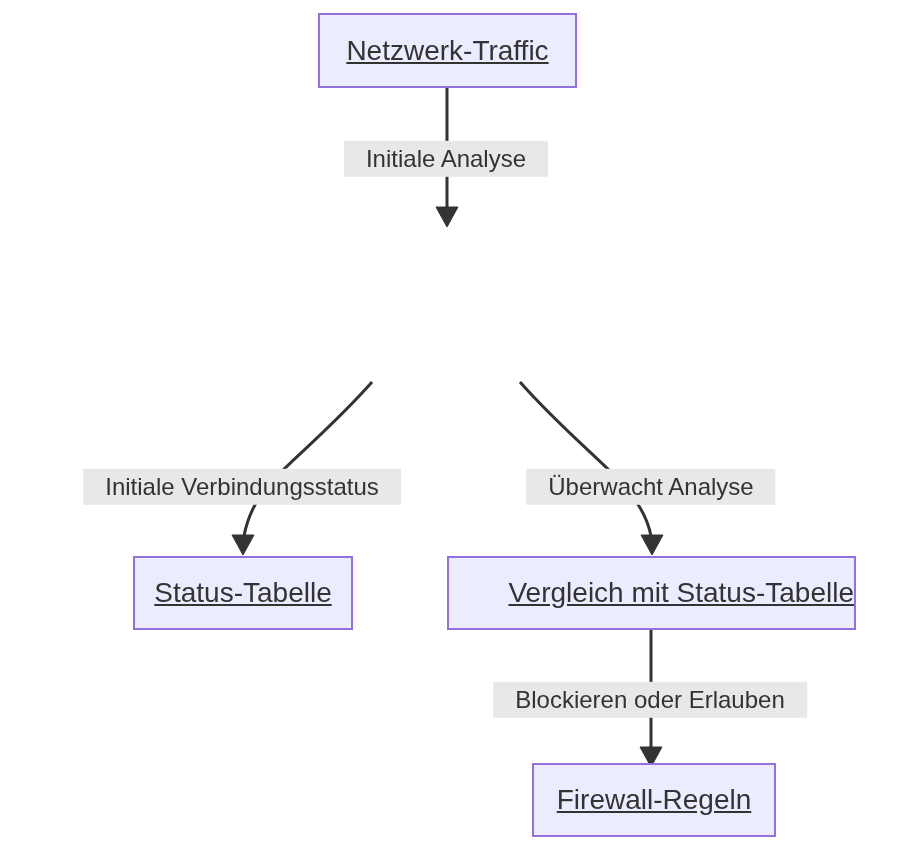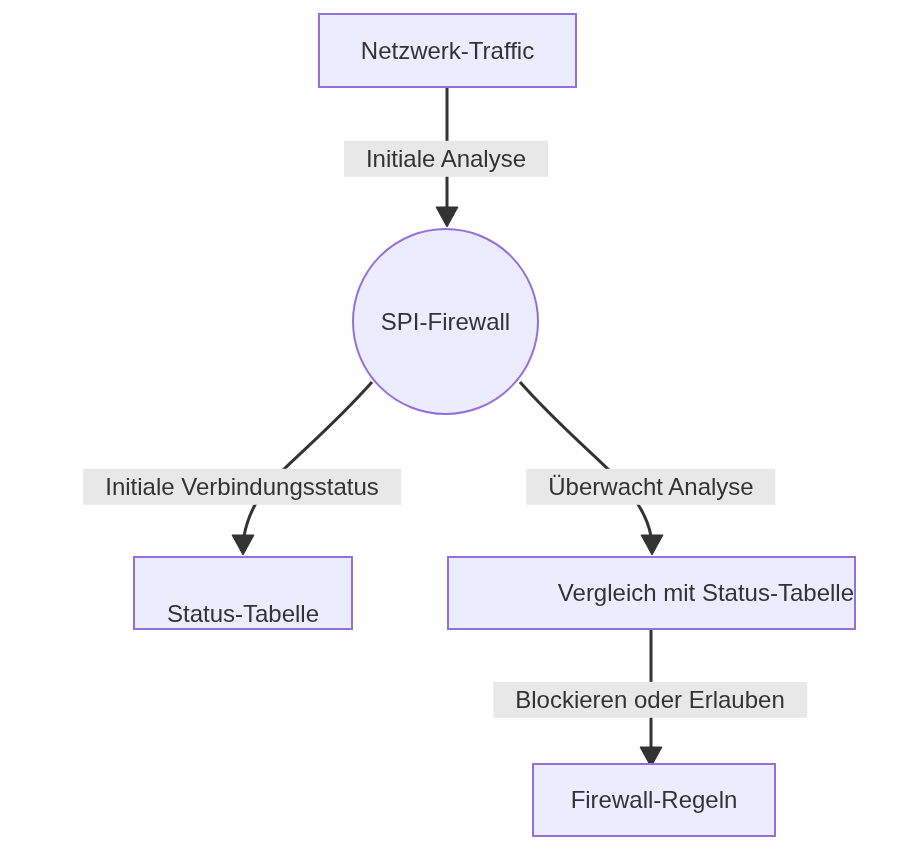--- a/index.html
+++ b/index.html
@@ -25,42 +25,43 @@
   .edges polygon {
     fill: #333333;
     stroke: #333333;
   }
   .node {
     position: absolute;
     box-sizing: border-box;
     background: #ECECFF;
     border: 2px solid #9370DB;
     color: #333333;
-    font-size: 24px;
+    font-size: 28px;
     display: flex;
     align-items: center;
     justify-content: center;
     text-align: center;
     white-space: nowrap;
+    text-decoration: underline;
   }
   .node.circle { border-radius: 50%; }
   .edge-label {
     position: absolute;
     transform: translate(-50%, -50%);
     background: #e8e8e8;
     color: #333333;
     font-size: 24px;
     line-height: 1.35;
     padding: 2px 22px;
     white-space: nowrap;
   }
   
   #node-netzwerk  { left: 318px; top: 13px;  width: 259px; height: 75px; }
   #node-spi       { left: 352px; top: 228px; width: 187px; height: 187px; }
-  #node-status    { left: 133px; top: 556px; width: 220px; height: 74px; align-items: flex-end; }
+  #node-status    { left: 133px; top: 556px; width: 220px; height: 74px; }
   #node-vergleich { left: 447px; top: 556px; width: 409px; height: 74px; justify-content: flex-end; }
   #node-firewall  { left: 532px; top: 763px; width: 244px; height: 74px; }
   
   #label-initiale   { left: 446px; top: 159px; }
   #label-speichert  { left: 242px; top: 487px; }
   #label-ueberwacht { left: 651px; top: 487px; }
   #label-blockieren { left: 650px; top: 700px; }
 </style>
 </head>
 <body>
@@ -87,23 +88,20 @@
     <g>
       <path d="M 651 630 L 651 748"></path>
       <polygon points="651,767 640,747 662,747"></polygon>
     </g>
   </svg>
 
   <div class="node" id="node-netzwerk">
     <span>Netzwerk-Traffic</span>
   </div>
 
-  <div class="node circle" id="node-spi">
-    <span>SPI-Firewall</span>
-  </div>
 
   <div class="node" id="node-status">
     <span>Status-Tabelle</span>
   </div>
 
   <div class="node" id="node-vergleich">
     <span>Vergleich mit Status-Tabelle</span>
   </div>
 
   <div class="node" id="node-firewall">

